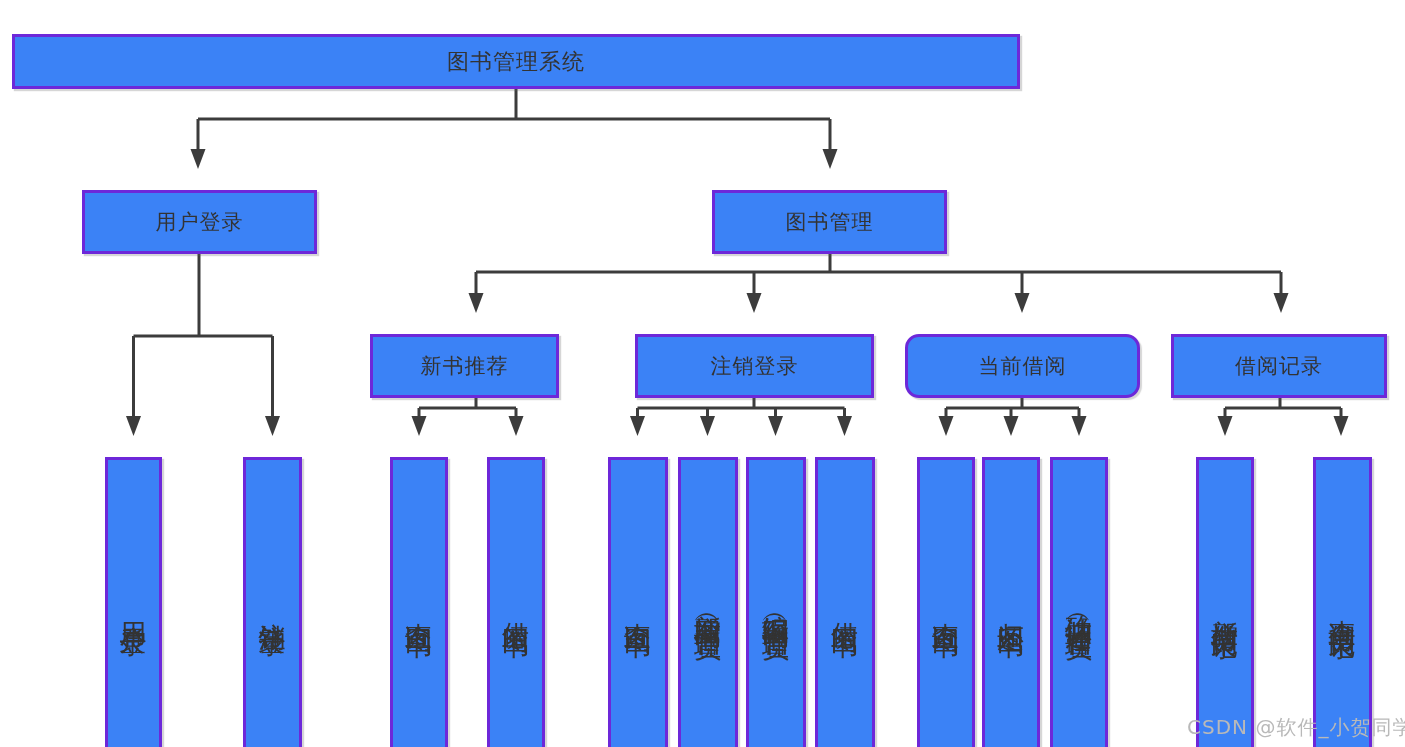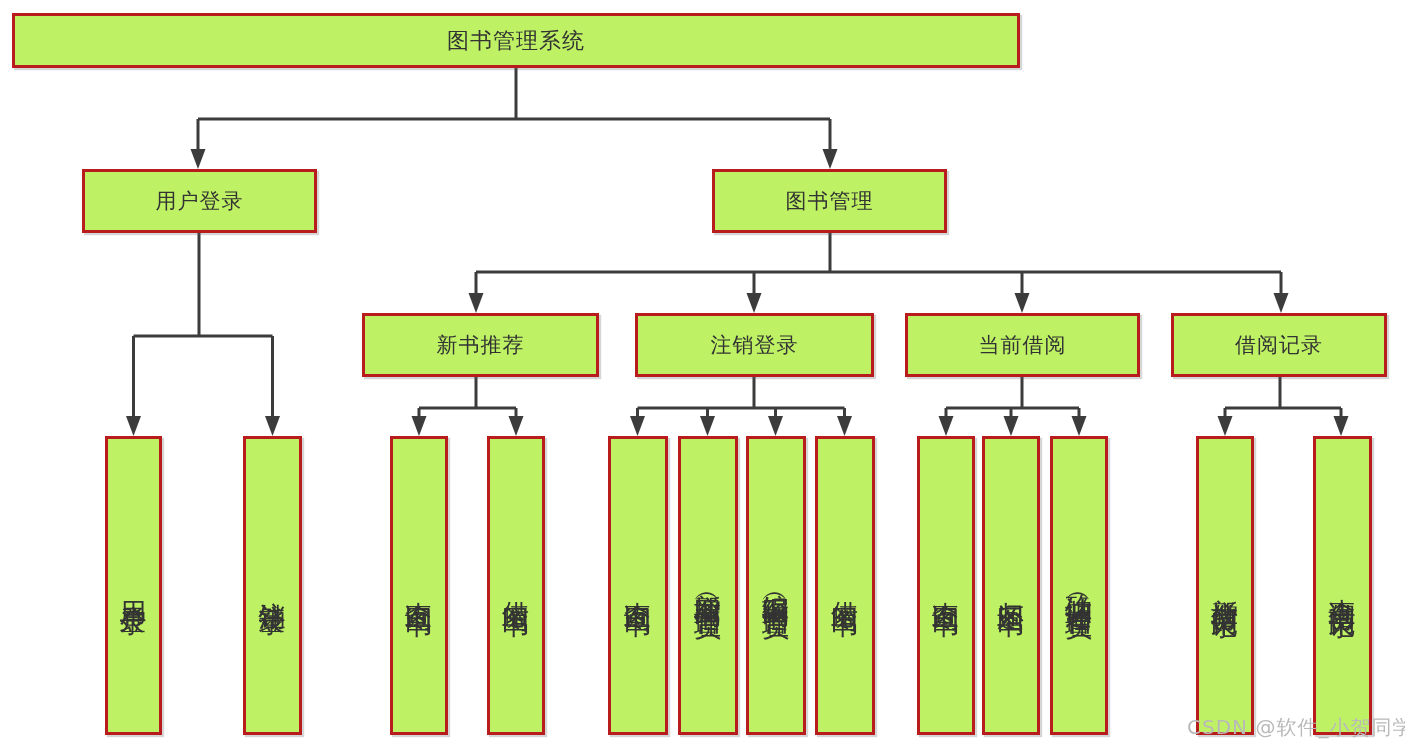--- a/index.html
+++ b/index.html
@@ -20,27 +20,28 @@
   }
   .connectors path {
     stroke: #3c3c3c;
     stroke-width: 3;
     fill: none;
   }
   .connectors polygon { fill: #3c3c3c; }
   .node {
     position: absolute;
     box-sizing: border-box;
-    border: 3px solid #b91c1c;
-    background: #bef264;
+    border: 3px solid #6d28d9;
+    background: #3b82f6;
     display: flex;
     align-items: center;
     justify-content: center;
     z-index: 2;
     box-shadow: 2px 2px 1px rgba(90,90,90,0.25);
+    margin-top: 21px;
   }
   .hnode {
     font-size: 21px;
     letter-spacing: 1px;
     white-space: nowrap;
   }
   .root-node {
     left: 12px; top: 13px;
     width: 1008px; height: 55px;
     font-size: 22px;
@@ -114,23 +115,23 @@
       <polygon points="1217.5,416 1232.5,416 1225,436"></polygon>
       <polygon points="1333.5,416 1348.5,416 1341,436"></polygon>
     </g>
   </svg>
 
   <div class="node root-node hnode">图书管理系统</div>
 
   <div class="node hnode" style="left:82px; top:169px; width:235px; height:64px;">用户登录</div>
   <div class="node hnode" style="left:712px; top:169px; width:235px; height:64px;">图书管理</div>
 
-  <div class="node hnode" style="left:362px; top:313px; width:237px; height:64px;">新书推荐</div>
+  <div class="node hnode" style="left:370px; top:313px; width:189px; height:64px;">新书推荐</div>
   <div class="node hnode" style="left:635px; top:313px; width:239px; height:64px;">注销登录</div>
-  <div class="node hnode" style="left:905px; top:313px; width:235px; height:64px;">当前借阅</div>
+  <div class="node hnode" style="left:905px; top:313px; width:235px; height:64px;border-radius:14px;">当前借阅</div>
   <div class="node hnode" style="left:1171px; top:313px; width:216px; height:64px;font-family:Liberation Mono, monospace;">借阅记录</div>
 
   <div class="node leaf" style="left:105px; width:57px;">
     <span class="vtext">用户登录</span>
   </div>
   <div class="node leaf" style="left:243px; width:59px;">
     <span class="vtext">注销登录</span>
   </div>
 
   <div class="node leaf" style="left:390px; width:58px;">

